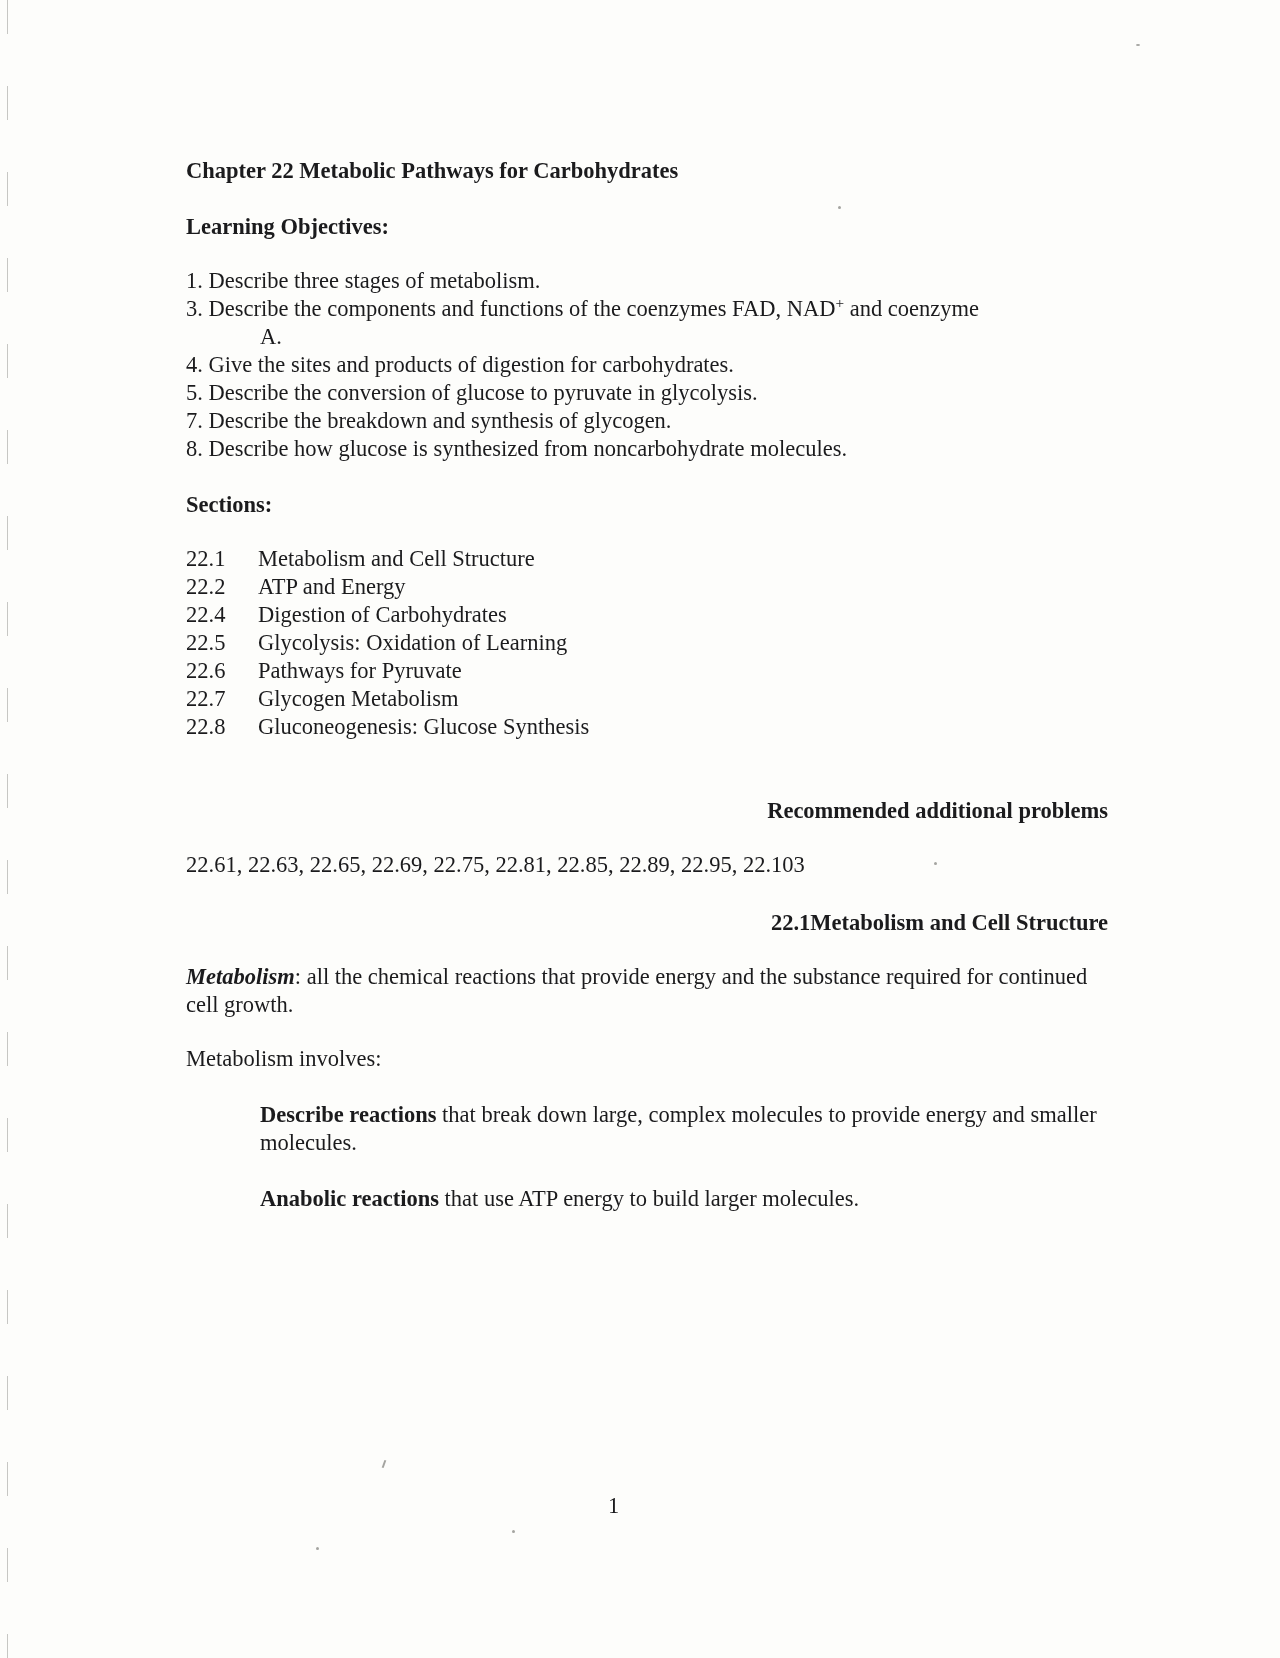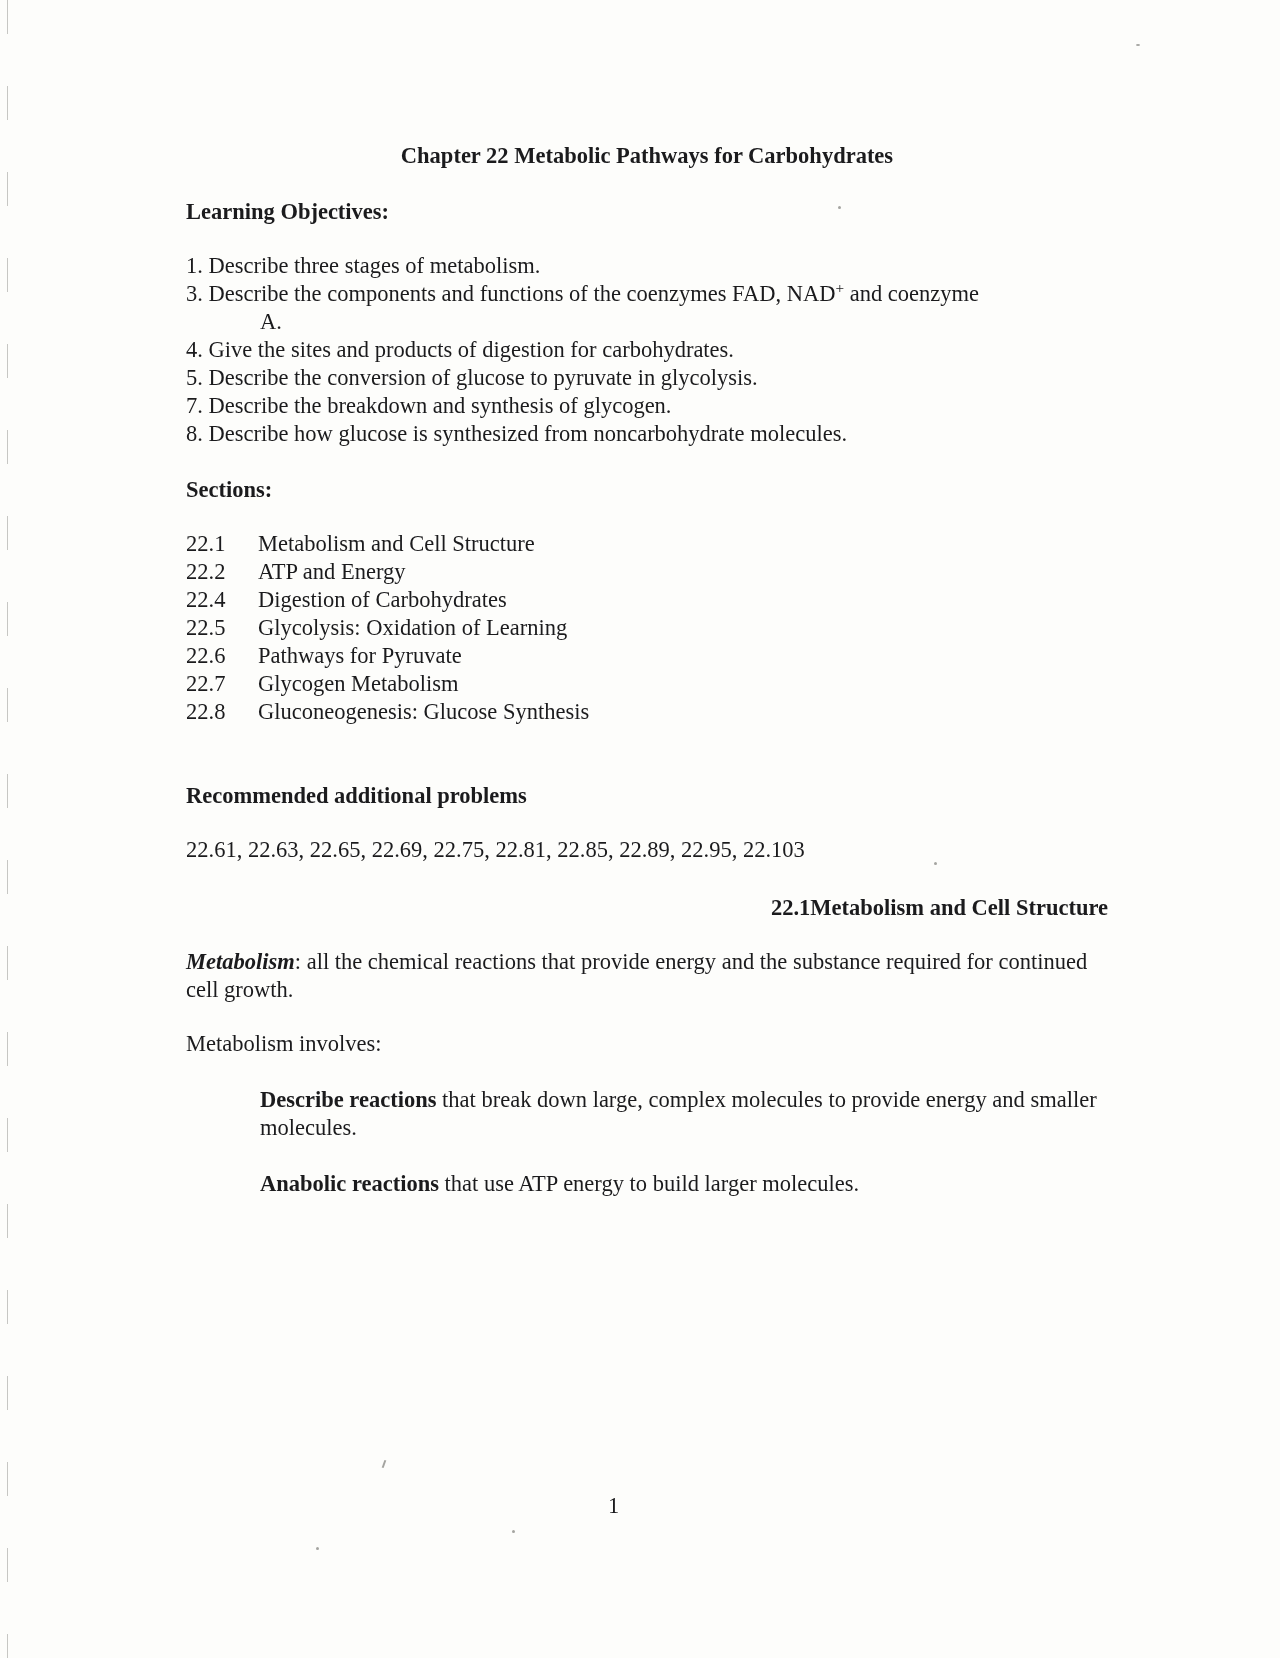--- a/index.html
+++ b/index.html
@@ -28,38 +28,37 @@
   .speck { position: absolute; background: #8d8d89; border-radius: 50%; opacity: .8; }
   .speck.s1 { left: 1136px; top: 44px;  width: 4px; height: 2px; }
   .speck.s2 { left: 838px;  top: 206px; width: 3px; height: 3px; }
   .speck.s3 { left: 934px;  top: 862px; width: 3px; height: 3px; }
   .speck.s4 { left: 512px;  top: 1530px;width: 3px; height: 3px; }
   .speck.s5 { left: 316px;  top: 1547px;width: 3px; height: 3px; }
   .speck.s6 { left: 383px;  top: 1460px;width: 2px; height: 8px; border-radius: 0; transform: rotate(20deg); }
 
   .title {
     font-weight: 700;
-    text-align: center;
-    margin: 0 0 28px 0;
+    margin: 15px 0 28px 0;
   }
   .heading {
     font-weight: 700;
     margin: 0 0 26px 0;
   }
   .obj-list { margin: 0 0 0 0; }
   .obj-list .li { }
   .cont { margin-left: 74px; }
   sup { font-size: 0.68em; line-height: 0; }
 
   .sections-block { margin: 0; }
   .sec-heading { font-weight: 700; margin: 28px 0 26px 0; }
   .sec-row { display: flex; }
   .sec-num { flex: 0 0 72px; }
 
-  .big-gap { margin-top: 56px; }
+  .big-gap { margin-top: 56px; text-align: right; }
   .para { margin: 26px 0 0 0; }
   .h-inline { font-weight: 700; margin: 30px 0 0 0; text-align: right; }
   .h-inline .sec-num { display: inline-block; width: 72px; }
   .indent-para { margin: 28px 0 0 74px; max-width: 848px; }
   .bi { font-weight: 700; font-style: italic; }
   b { font-weight: 700; }
 
   .page-number {
     position: absolute;
     left: 608px;

